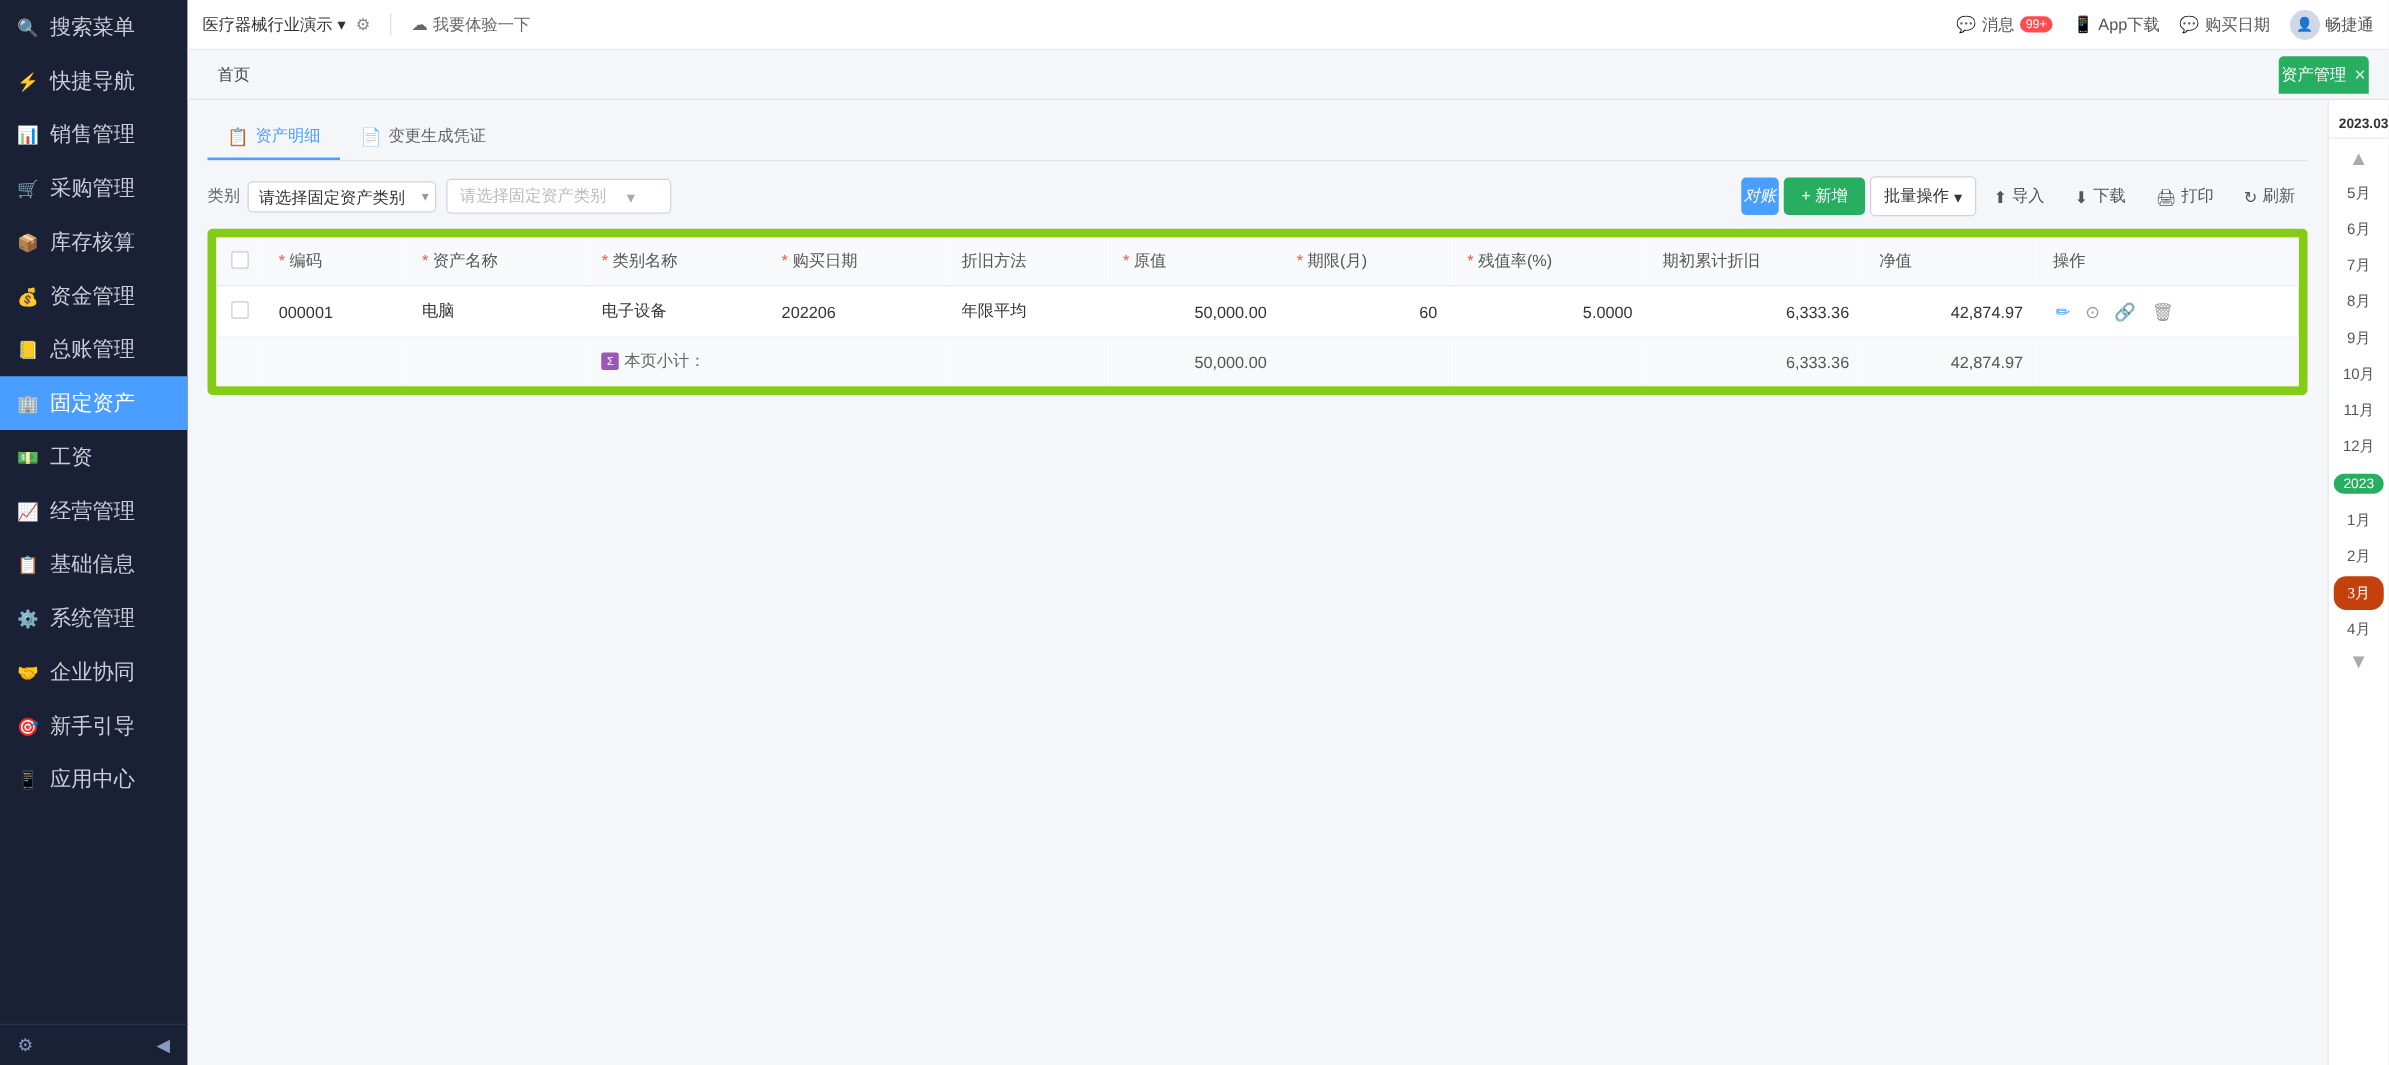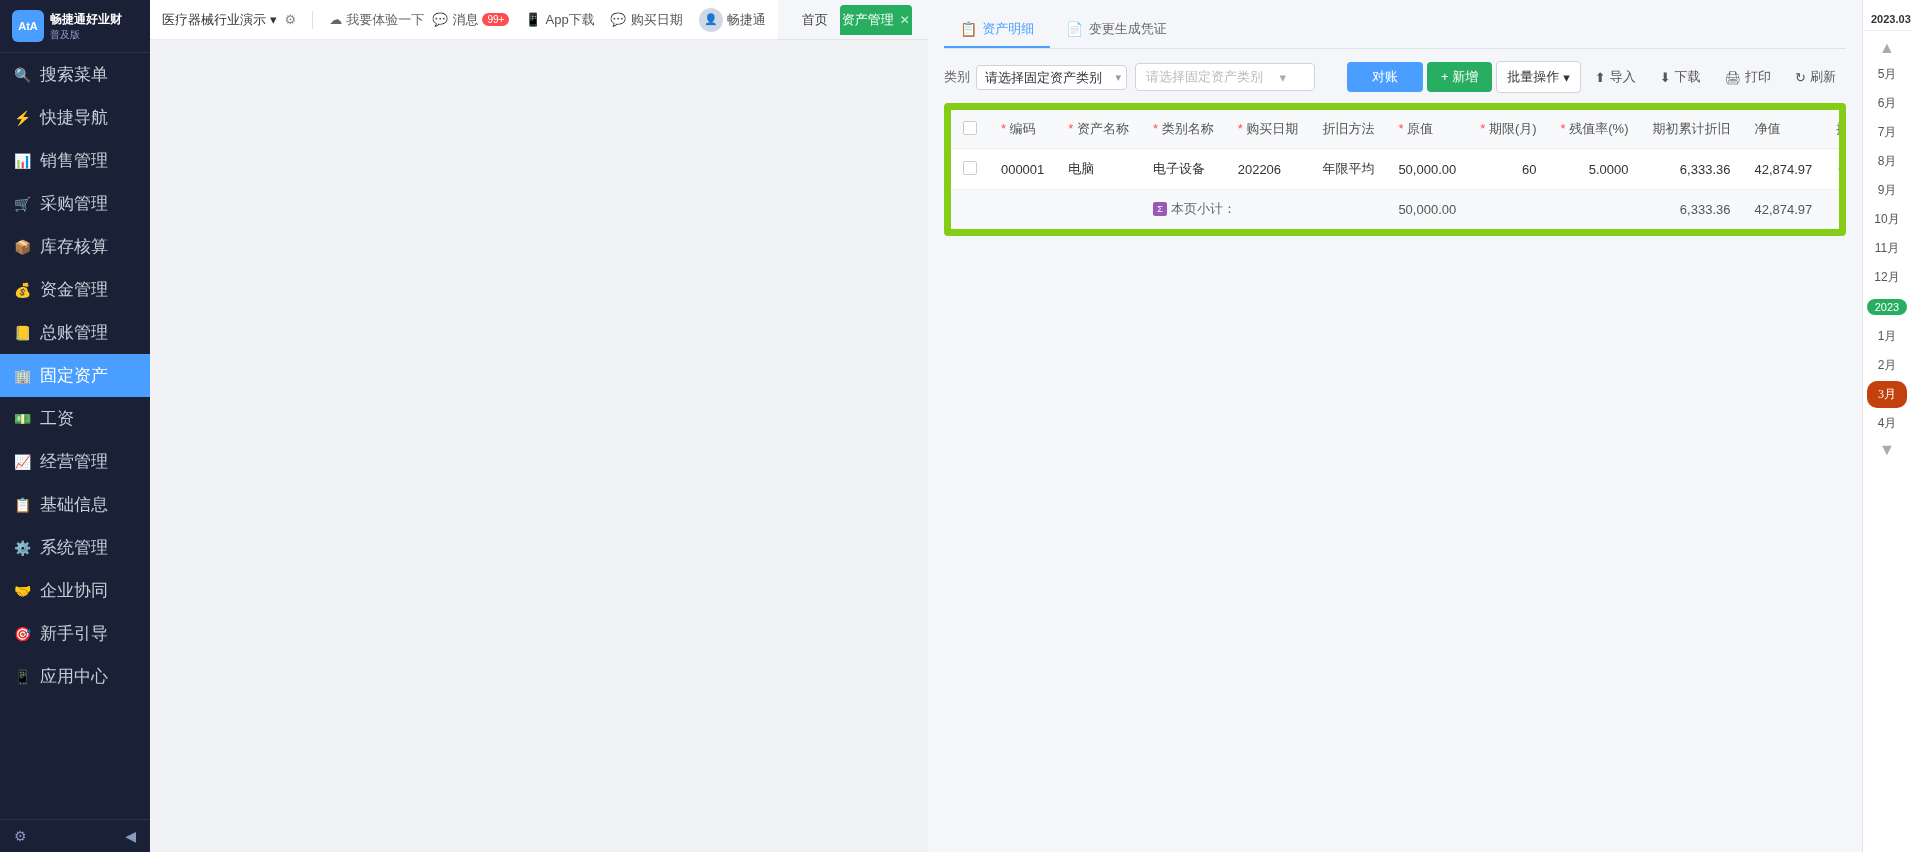--- a/index.html
+++ b/index.html
@@ -56,21 +56,21 @@
       align-items: center;
       justify-content: space-between;
       border-top: 1px solid #2a3050;
     }
     .sidebar-bottom-icon { color: #8a9bc0; cursor: pointer; font-size: 14px; }
 
     
     .main {
       flex: 1;
       display: flex;
-      flex-direction: row;
+      flex-direction: column;
       height: 100%;
       overflow: hidden;
     }
 
     
     .topbar {
       height: 40px;
       background: #fff;
       border-bottom: 1px solid #e8eaf0;
       display: flex;
@@ -131,20 +131,21 @@
 
     
     .tabbar {
       height: 40px;
       background: #f5f6fa;
       border-bottom: 1px solid #e0e3ea;
       display: flex;
       align-items: center;
       padding: 0 16px;
       gap: 4px;
+      justify-content: space-between;
     }
     .tab {
       padding: 6px 2px;
       border-radius: 4px 4px 0 0;
       cursor: pointer;
       font-size: 13px;
       color: #666;
       background: transparent;
     }
     .tab.active {
@@ -244,25 +245,26 @@
       display: flex;
       align-items: center;
       gap: 6px;
       min-width: 180px;
     }
     .btn-primary {
       background: #4a9eff;
       color: #fff;
       border: none;
       border-radius: 4px;
-      padding: 6px 25px;
-      font-size: 13px;
-      cursor: pointer;
-      display: flex;
-      gap: 4px;
+      padding: 6px 2px;
+      font-size: 13px;
+      cursor: pointer;
+      display: flex;
+      gap: 4px;
+      font-style: italic;
     }
     .btn-success {
       background: #27ae60;
       color: #fff;
       border: none;
       border-radius: 4px;
       padding: 6px 14px;
       font-size: 13px;
       cursor: pointer;
       display: flex;
@@ -453,27 +455,20 @@
       padding: 2px 8px;
       font-size: 11px;
       margin: 2px auto;
       display: inline-block;
     }
   </style>
 </head>
 <body>
 
 <div class="sidebar">
-  <div class="sidebar-logo">
-    <div class="sidebar-logo-icon">AtA</div>
-    <div>
-      <div style="font-size:12px;color:#fff;font-weight:bold;">畅捷通好业财</div>
-      <div style="font-size:10px;color:#8a9bc0;">普及版</div>
-    </div>
-  </div>
   <div class="sidebar-scroll">
 
     <div id="sidebar-items-container">
         <div class="sidebar-item">
       <span class="sidebar-item-icon">🔍</span>
       <span class="sidebar-item-label">搜索菜单</span>
     </div>
         <div class="sidebar-item">
       <span class="sidebar-item-icon">⚡</span>
       <span class="sidebar-item-label">快捷导航</span>

